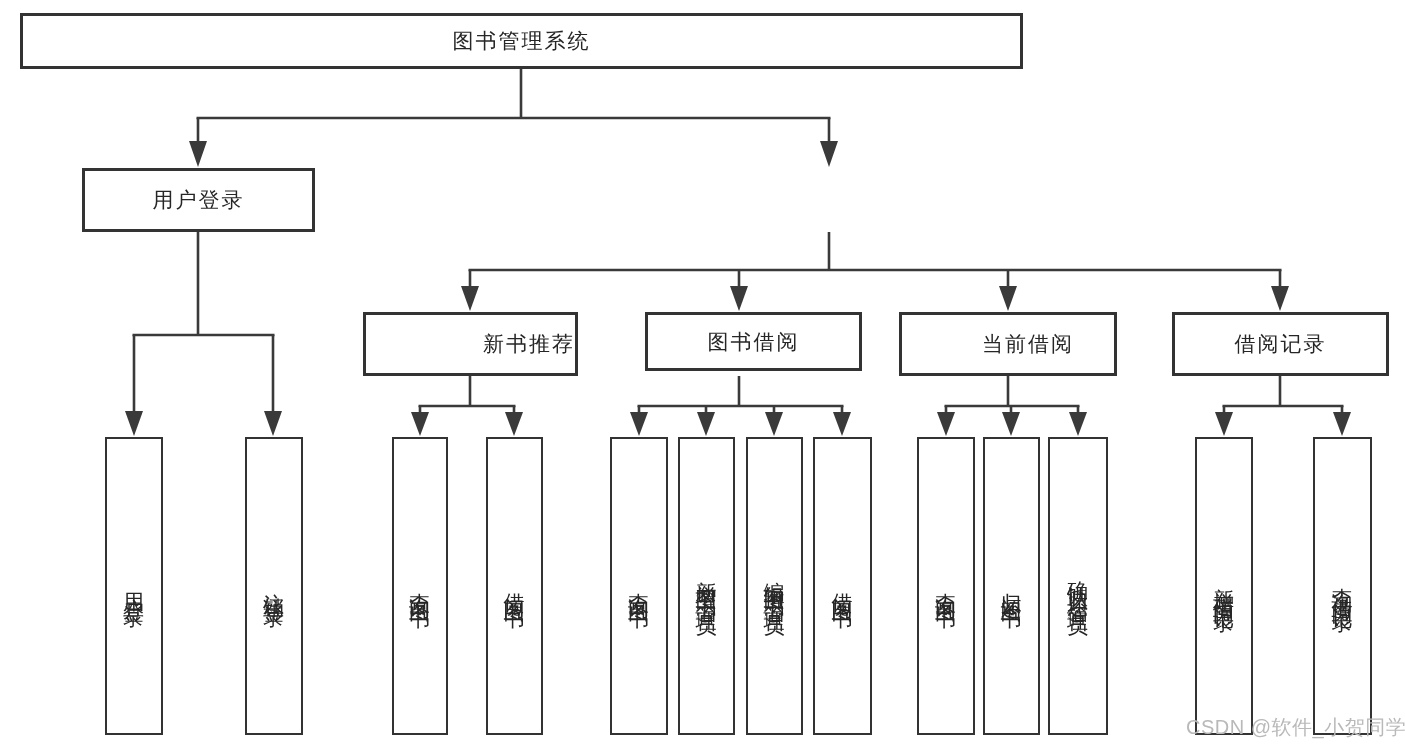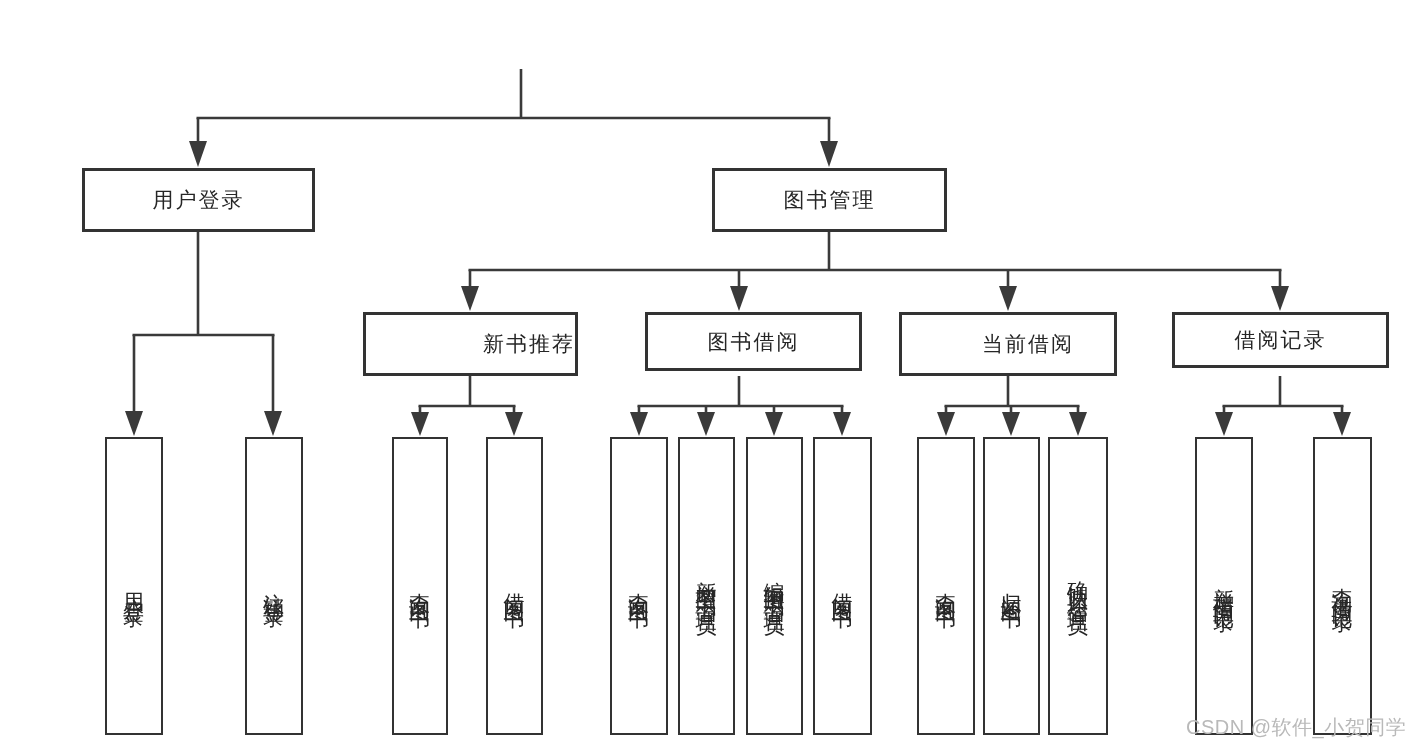--- a/index.html
+++ b/index.html
@@ -141,38 +141,38 @@
     <g>
       <path d="M1280 376 V407"></path>
       <path d="M1222.5 406 H1343.5"></path>
       <path d="M1224 406 V414"></path>
       <polygon points="1215,412 1233,412 1224,436"></polygon>
       <path d="M1342 406 V414"></path>
       <polygon points="1333,412 1351,412 1342,436"></polygon>
     </g>
   </svg>
 
+  <div class="box hnode" style="left:20px; top:13px; width:1003px; height:56px;">
+    <span>图书管理系统</span>
+  </div>
 
   <div class="box hnode" style="left:82px; top:168px; width:233px; height:64px;">
     <span>用户登录</span>
   </div>
-  <div class="box hnode" style="left:712px; top:168px; width:235px; height:64px;">
-    <span>图书管理</span>
-  </div>
 
   <div class="box hnode" style="left:363px; top:312px; width:215px; height:64px;justify-content:flex-end;">
     <span>新书推荐</span>
   </div>
   <div class="box hnode" style="left:645px; top:312px; width:217px; height:59px;">
     <span>图书借阅</span>
   </div>
   <div class="box hnode" style="left:899px; top:312px; width:218px; height:64px;padding-left:40px;">
     <span>当前借阅</span>
   </div>
-  <div class="box hnode" style="left:1172px; top:312px; width:217px; height:56px;">
+  <div class="box hnode" style="left:1172px; top:312px; width:217px; height:64px;">
     <span>借阅记录</span>
   </div>
 
   <div class="box leaf" style="left:105px; top:437px; width:58px; height:298px;">
     <span class="vtext">用户登录</span>
   </div>
   <div class="box leaf" style="left:245px; top:437px; width:58px; height:298px;">
     <span class="vtext">注销登录</span>
   </div>
 

